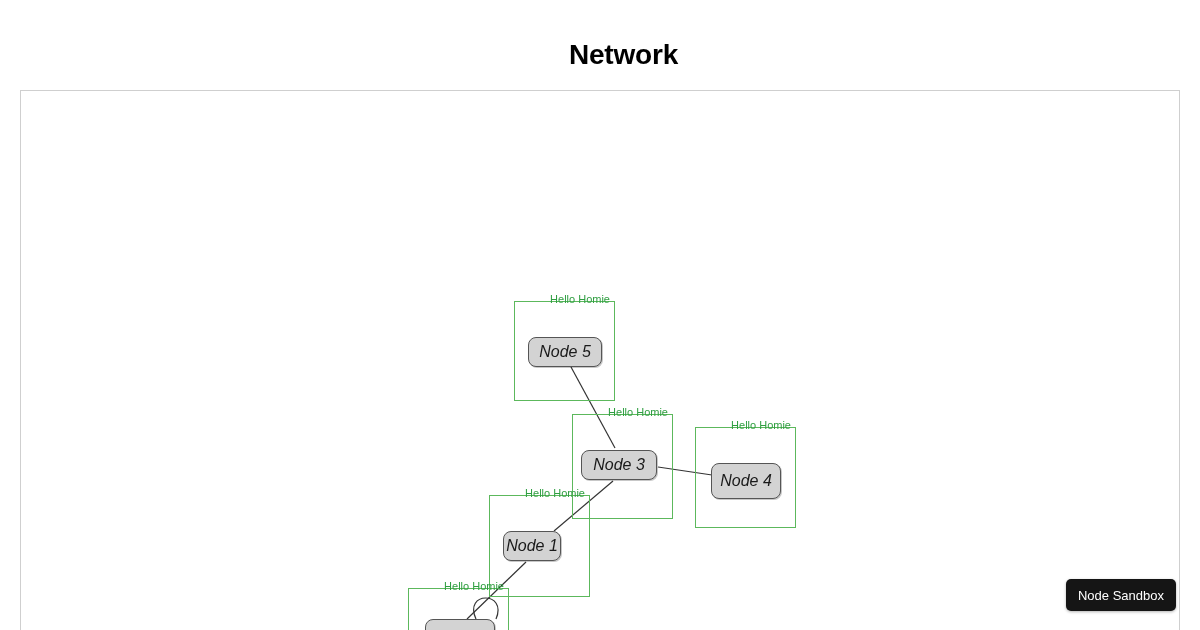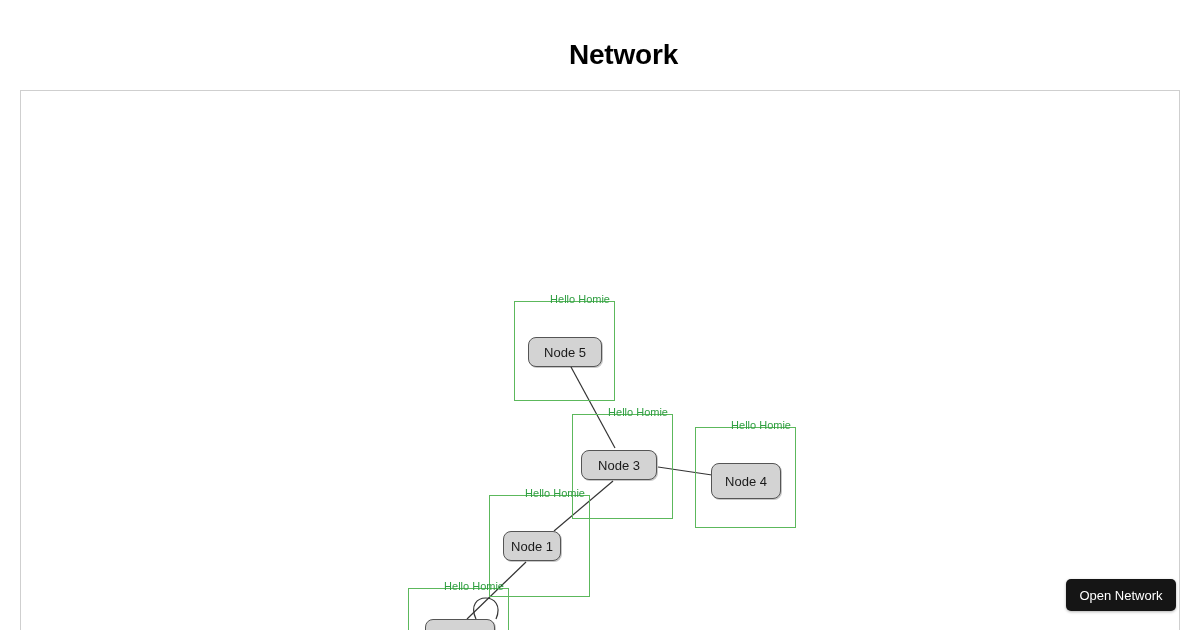--- a/index.html
+++ b/index.html
@@ -76,25 +76,26 @@
 
   
   .node-box {
     position: absolute;
     background: #d3d3d3;
     border: 1.4px solid #555555;
     border-radius: 8px;
     display: flex;
     align-items: center;
     justify-content: center;
-    font-size: 13px;
+    font-size: 16px;
     color: #1a1a1a;
     box-shadow: 1px 1px 0 rgba(0,0,0,0.22);
     font-family: "Liberation Sans", sans-serif;
     user-select: none;
+    font-style: italic;
   }
 
   
   #open-sandbox-button {
     position: absolute;
     left: 1066px;
     top: 579px;
     width: 110px;
     height: 32px;
     background: #151515;
@@ -149,15 +150,15 @@
     <div id="nodes-layer">
         <div class="node-box" style="left: 507px; top: 246px; width: 74px; height: 30px; background: rgb(211, 211, 211); border-color: rgb(85, 85, 85);">Node 5</div>
         <div class="node-box" style="left: 560px; top: 359px; width: 76px; height: 30px; background: rgb(211, 211, 211); border-color: rgb(85, 85, 85);">Node 3</div>
         <div class="node-box" style="left: 690px; top: 372px; width: 70px; height: 36px; background: rgb(211, 211, 211); border-color: rgb(85, 85, 85);">Node 4</div>
         <div class="node-box" style="left: 482px; top: 440px; width: 58px; height: 30px; background: rgb(211, 211, 211); border-color: rgb(85, 85, 85);">Node 1</div>
         <div class="node-box" style="left: 404px; top: 528px; width: 70px; height: 30px; background: rgb(211, 211, 211); border-color: rgb(85, 85, 85);"></div>
       </div>
 
   </div>
 
-  <button id="open-sandbox-button">Open Network</button>
+  <button id="open-sandbox-button">Node Sandbox</button>
 
 </div>
 
 </body></html>

